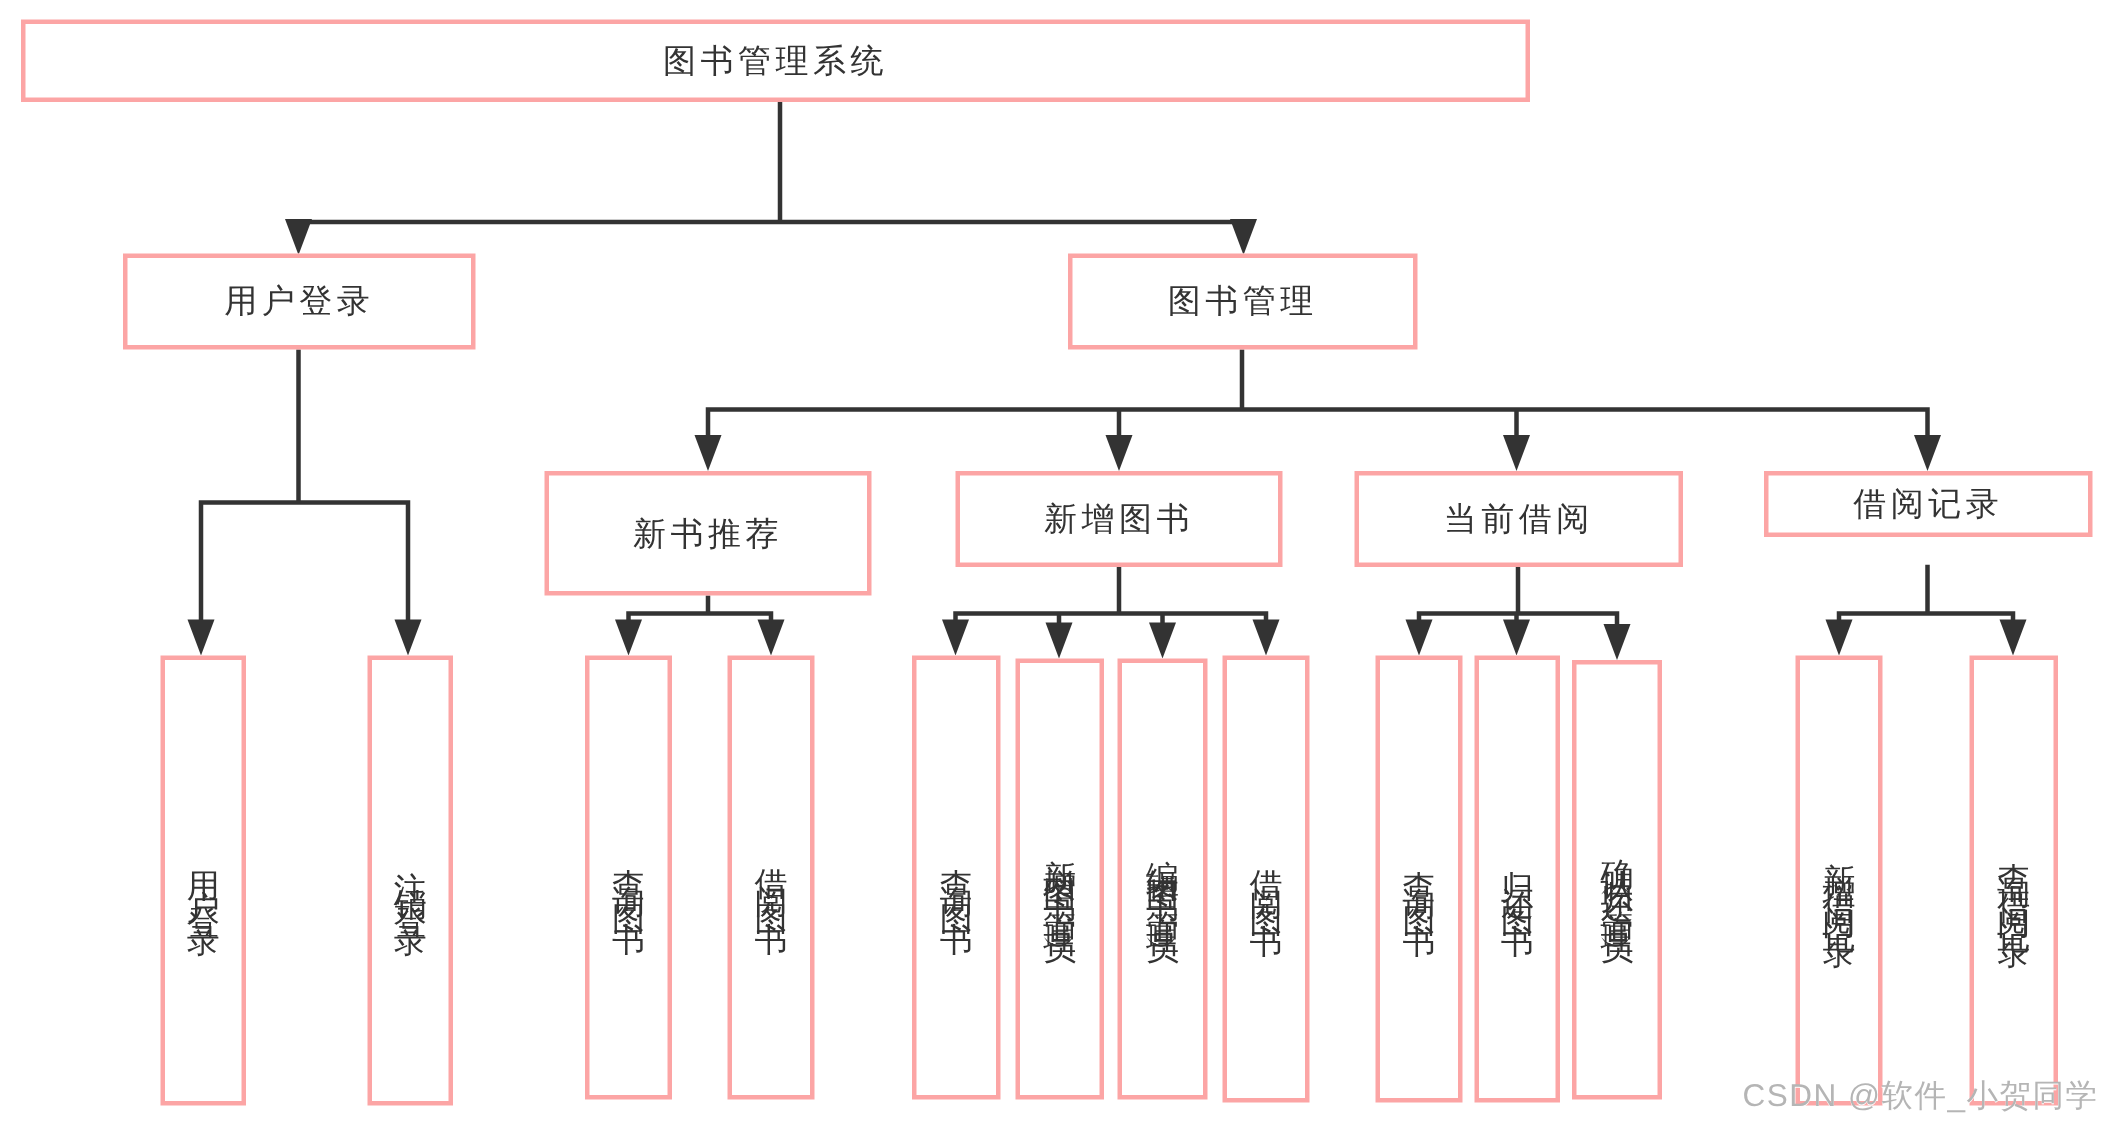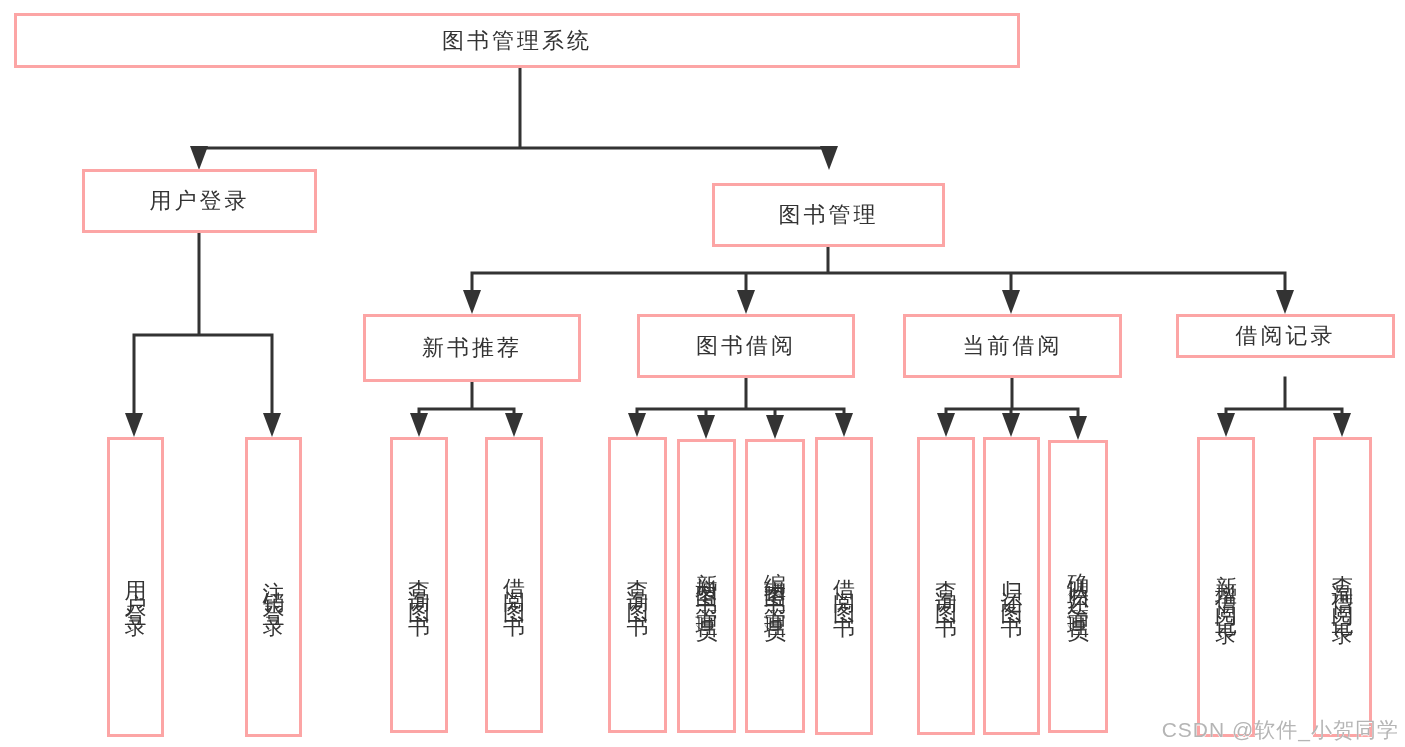--- a/index.html
+++ b/index.html
@@ -79,24 +79,24 @@
       <polygon points="937,413 955,413 946,437" fill="#333333"></polygon>
       <polygon points="1002,413 1020,413 1011,437" fill="#333333"></polygon>
       <polygon points="1069,416 1087,416 1078,440" fill="#333333"></polygon>
       <polygon points="1217,413 1235,413 1226,437" fill="#333333"></polygon>
       <polygon points="1333,413 1351,413 1342,437" fill="#333333"></polygon>
     </svg>
 
   <div class="hbox" style="left:14px;top:13px;width:1006px;height:55px">图书管理系统</div>
 
   <div class="hbox" style="left:82px;top:169px;width:235px;height:64px">用户登录</div>
-  <div class="hbox" style="left:712px;top:183px;width:233px;height:64px">图书管理</div>
+  <div class="hbox" style="left:712px;top:169px;width:233px;height:64px">图书管理</div>
 
-  <div class="hbox" style="left:363px;top:314px;width:218px;height:68px">新书推荐</div>
-  <div class="hbox" style="left:637px;top:314px;width:218px;height:64px">图书借阅</div>
+  <div class="hbox" style="left:363px;top:314px;width:218px;height:83px">新书推荐</div>
+  <div class="hbox" style="left:637px;top:314px;width:218px;height:64px">新增图书</div>
   <div class="hbox" style="left:903px;top:314px;width:219px;height:64px">当前借阅</div>
   <div class="hbox" style="left:1176px;top:314px;width:219px;height:44px">借阅记录</div>
 
   <div class="vbox" style="left:107px;top:437px;width:57px;height:300px">用户登录</div>
   <div class="vbox" style="left:245px;top:437px;width:57px;height:300px">注销登录</div>
 
   <div class="vbox" style="left:390px;top:437px;width:58px;height:296px">查询图书</div>
   <div class="vbox" style="left:485px;top:437px;width:58px;height:296px">借阅图书</div>
 
   <div class="vbox" style="left:608px;top:437px;width:59px;height:296px">查询图书</div>

